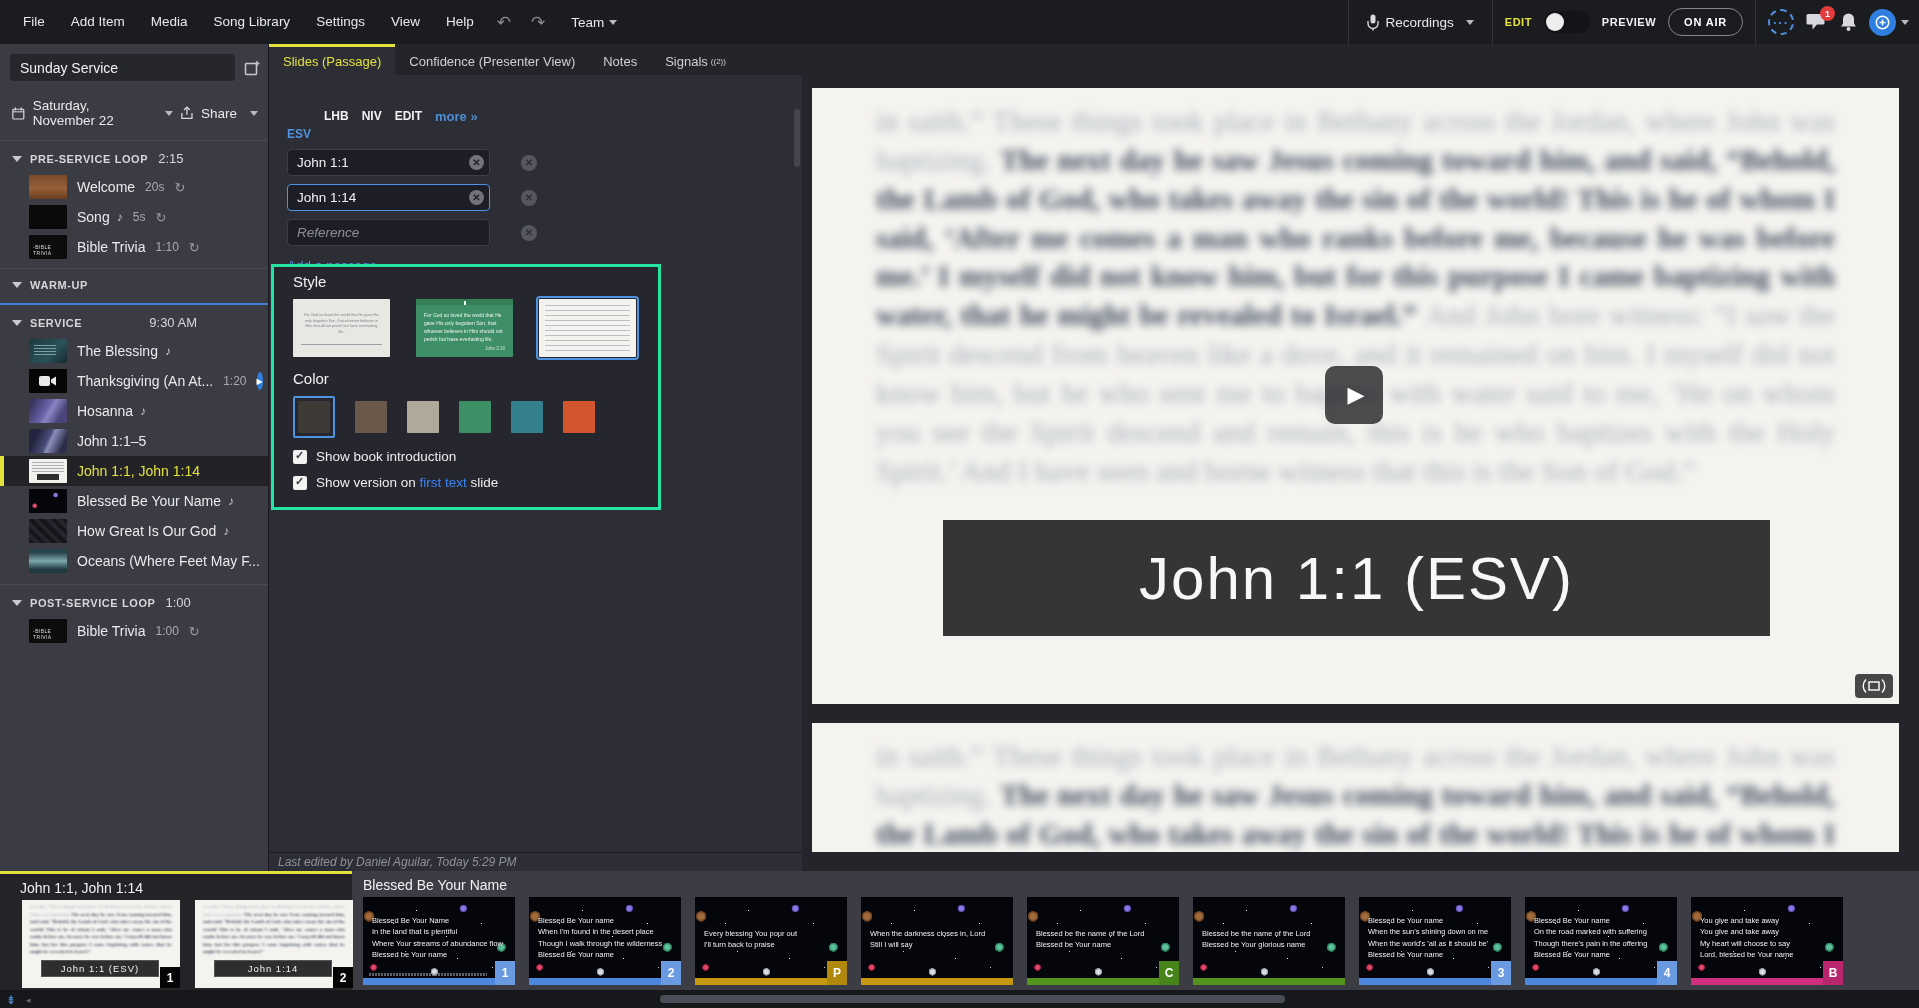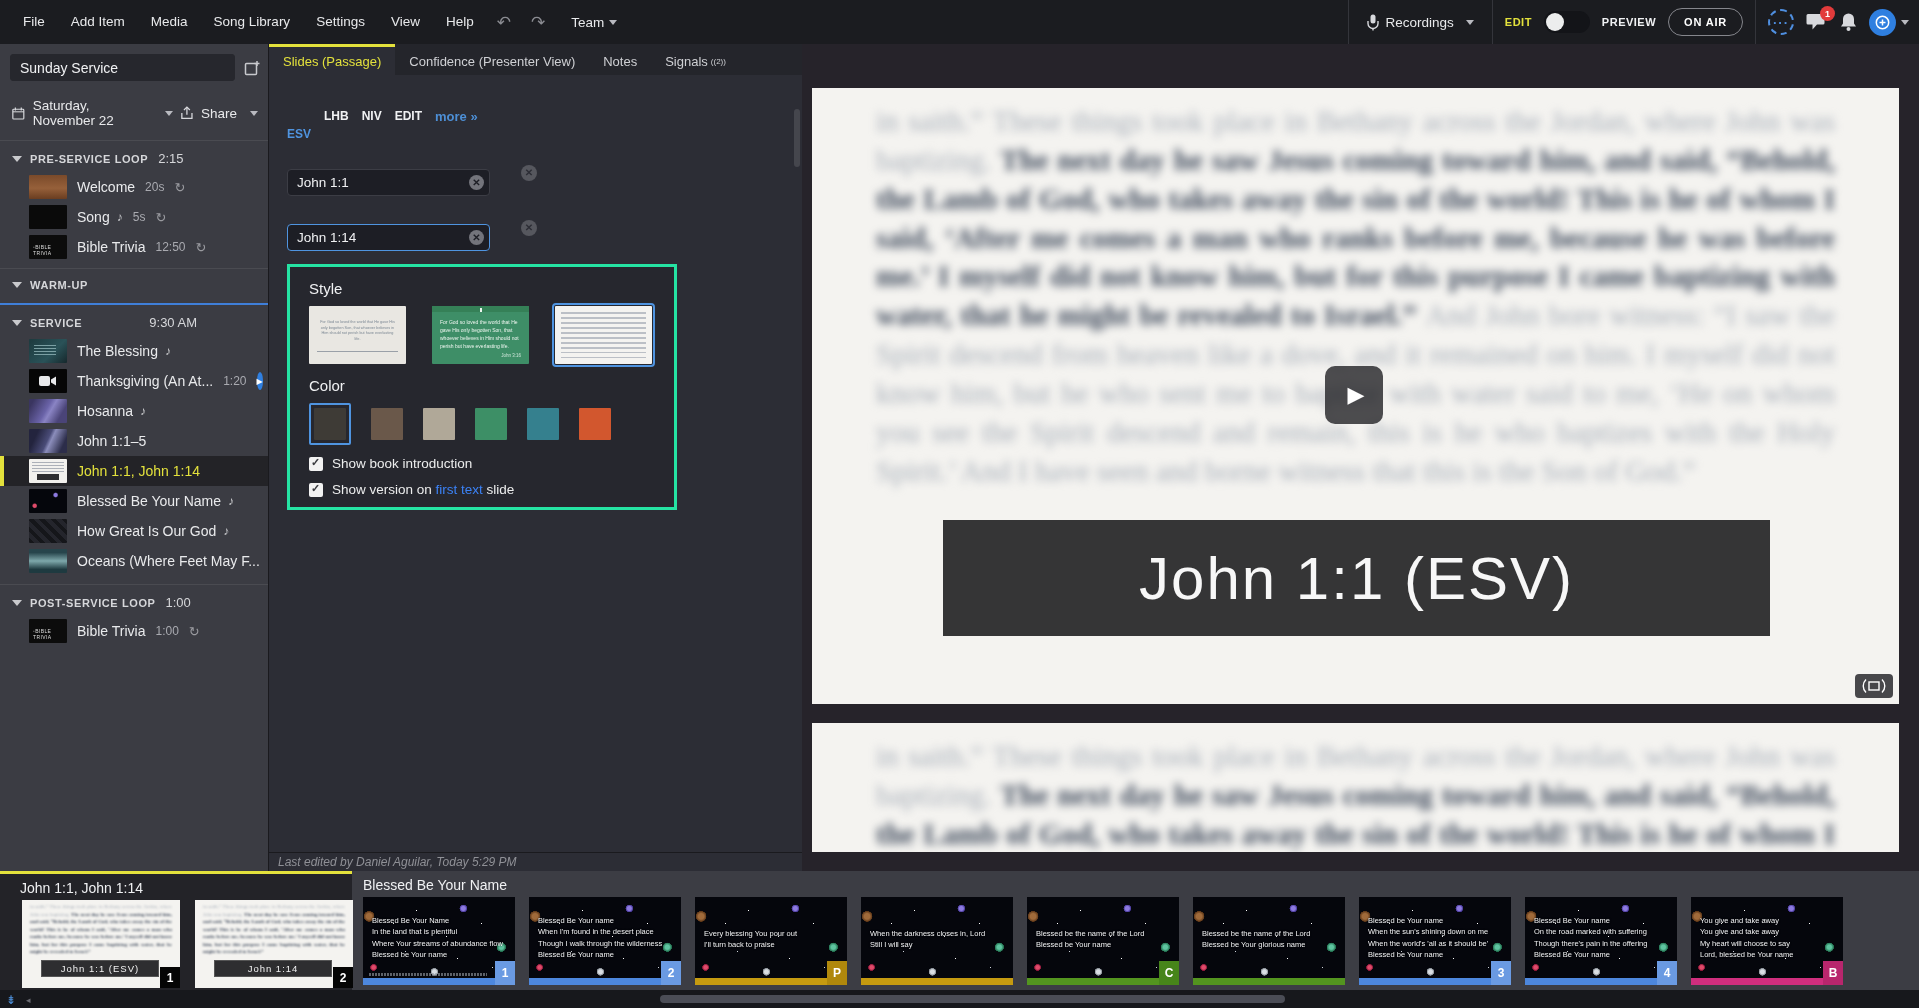--- a/index.html
+++ b/index.html
@@ -71,28 +71,28 @@
   .tabbar { height:31px; background:#24252b; display:flex; align-items:stretch; }
   .tab { display:flex; align-items:center; padding:0 14px; font-size:13px; color:#cfd0d4; border-top:3px solid transparent; }
   .tab.active { background:#2c2d35; color:#e3e13c; border-top:3px solid #e3e13c; }
   .tab sup { font-size:8px; margin-left:3px; }
   .panel-content { position:relative; height:777px; padding:16px 0 0 18px; }
   .versions { display:flex; gap:13px; font-size:12px; font-weight:bold; align-items:center; }
   .ver { color:#f0f1f3; }
   .ver.selected { color:#4f94e0;margin-top:36px; }
   .more-link { color:#4d8fd6; font-weight:bold; font-size:13px; }
   .passage-row { display:flex; align-items:center; margin-top:8px; }
-  .passage-field { position:relative; width:204px;margin-top:20px; }
+  .passage-field { position:relative; width:204px; }
   .passage-input { width:203px; height:27px; background:#1d1e25; border:1px solid #3c3d45; border-radius:4px; color:#f0f1f3; font-size:13.5px; padding:0 28px 0 9px; font-family:"Liberation Sans",sans-serif; }
   .passage-input.focused { border:1.5px solid #4f94e0; }
   .passage-input::placeholder { color:#8e8f96; font-style:italic; }
   .clear-x { position:absolute; right:7px; top:6px; width:15px; height:15px; border-radius:50%; background:#73747b; color:#1d1e25; font-size:10px; font-weight:bold; display:flex; align-items:center; justify-content:center; }
   .row-x { width:16px; height:16px; border-radius:50%; background:#56575e; color:#2c2d35; font-size:10px; font-weight:bold; display:flex; align-items:center; justify-content:center; margin-left:30px; }
   .add-passage { color:#4d8fd6; font-size:13.5px; margin-top:12px; display:inline-block; }
-  .format-box { position:absolute; left:2px; top:189px; width:390px; height:246px; border:3px solid #25e3a3; background:#26272e; padding:13px 0 0 19px;margin-left:16px; }
+  .format-box { position:absolute; left:2px; top:189px; width:390px; height:246px; border:3px solid #25e3a3; background:#26272e; padding:6px 0 0 19px; }
   .fmt-label { font-size:15px; color:#f0f1f3; margin-bottom:9px; }
   .style-row { display:flex; gap:26px; align-items:center; margin-bottom:13px; }
   .style-thumb { width:97px; height:58px; position:relative; overflow:hidden; border-radius:1px; }
   .style-thumb.light { background:#e9e7e2; }
   .style-thumb.light .tiny { position:absolute; left:10px; right:10px; top:14px; font-size:3.8px; color:#7c8894; line-height:1.5; filter:blur(.4px); text-align:center; }
   .style-thumb.light::after { content:""; position:absolute; left:8px; right:8px; bottom:12px; height:1px; background:#9aa0a8; }
   .style-thumb.green { background:#3e8e67; }
   .style-thumb.green .tiny { position:absolute; left:8px; right:8px; top:12px; font-size:5px; color:#eef6f0; line-height:1.6; }
   .style-thumb.green .tiny-ref { position:absolute; right:8px; bottom:6px; font-size:4.5px; color:#cfe6da; }
   .style-thumb.green::before { content:""; position:absolute; top:0; left:0; right:0; height:6px; background:#358057; }
@@ -273,21 +273,21 @@
     <div class="item-row">
       <div class="thumb" data-thumb="black"></div>
       <span class="item-title">Song</span>
       <span class="note">♪</span>
       <span class="dur">5s</span>
       <span class="loop">↻</span>
     </div>
     <div class="item-row">
       <div class="thumb" data-thumb="trivia"></div>
       <span class="item-title">Bible Trivia</span>
-      <span class="dur">12:50</span>
+      <span class="dur">1:10</span>
       <span class="loop">↻</span>
     </div>
 
     <div style="height:6px"></div>
     <div class="sb-divider"></div>
 
     <div class="section-h">
       <span class="sec-caret"></span>
       <span class="sec-label">WARM-UP</span>
     </div>

